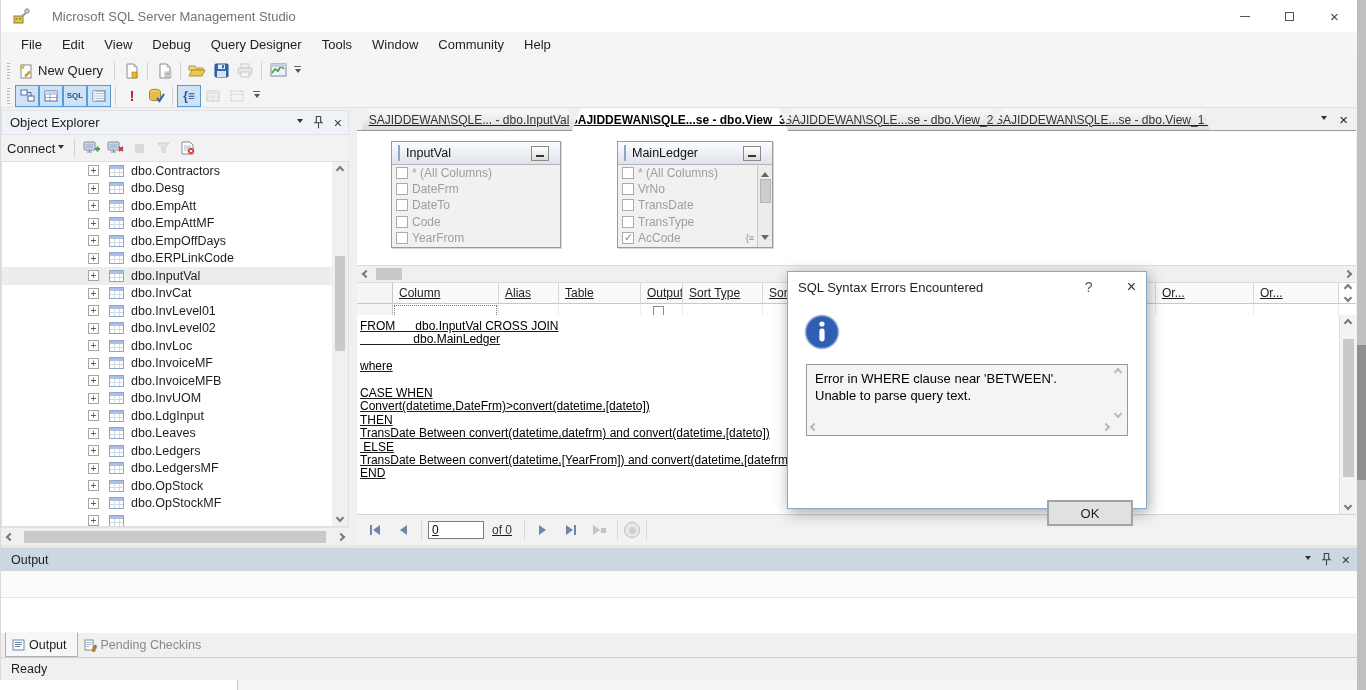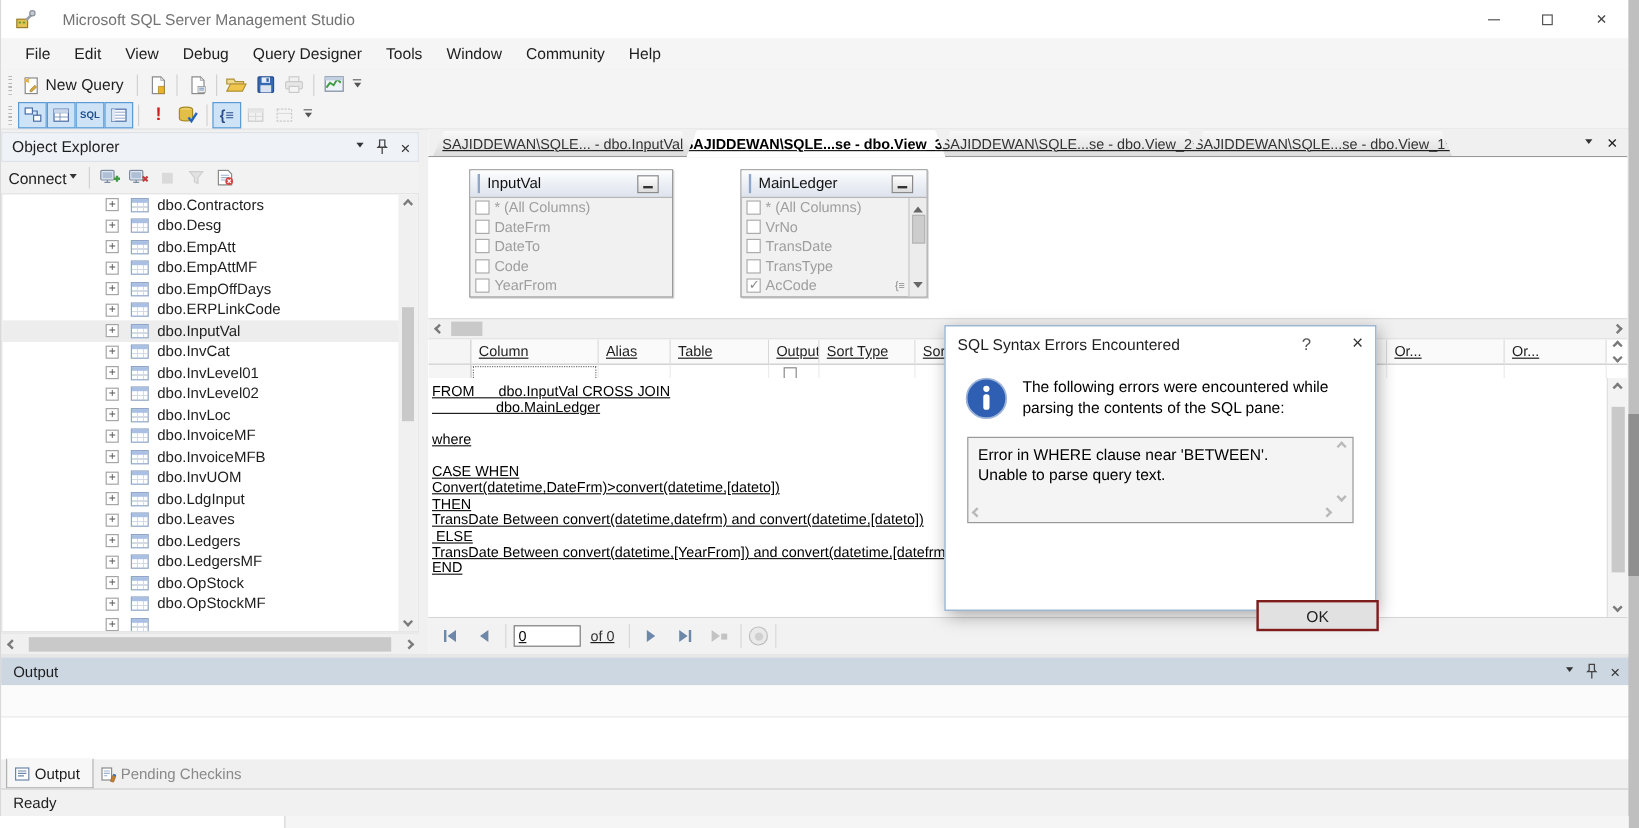--- a/index.html
+++ b/index.html
@@ -122,21 +122,21 @@
   #dlg-title .help { color:#555; font-size:14px; margin-right:34px; }
   #dlg-title .x { color:#333; font-size:16px; }
   #dlg-body { position:relative; height:208px; }
   .info-ico { position:absolute; left:16px; top:12px; }
   #dlg-msg { position:absolute; left:64px; top:12px; width:282px; font-size:13px; line-height:17px; color:#000; }
   #dlg-list { position:absolute; left:18px; top:62px; width:322px; height:72px; border:1px solid #999; background:#f4f4f4; padding:5px 24px 5px 8px; position:absolute; }
   .err-line { font-size:13px; line-height:17px; color:#000; white-space:nowrap; }
   .dlg-vscroll { position:absolute; right:2px; top:4px; bottom:18px; width:14px; display:flex; flex-direction:column; justify-content:space-between; align-items:center; }
   .dlg-hscroll { position:absolute; left:4px; right:18px; bottom:2px; height:12px; display:flex; justify-content:space-between; align-items:center; }
   .chev.dim { border-color:#b9b9b9; }
-  #dlg-ok { position:absolute; left:259px; top:198px; width:102px; height:26px; background:#e1e1e1; border:2px solid #7f1d1d; font-size:13px; font-family:"Liberation Sans",sans-serif; display:flex; align-items:center; justify-content:center; }
+  #dlg-ok { position:absolute; left:259px; top:198px; width:86px; height:26px; background:#e1e1e1; border:2px solid #a3a3a3; font-size:13px; font-family:"Liberation Sans",sans-serif; display:flex; align-items:center; justify-content:center; }
 
   
   #output { position:absolute; left:0; top:545px; width:1357px; height:112px; background:#f0f0f0; border-top:3px solid #e7e7e7; display:flex; flex-direction:column; }
   #out-hdr { height:23px; background:#ccd7e2; display:flex; align-items:center; padding:0 8px 0 10px; }
   #out-hdr .t { font-size:12.5px; flex:1; }
   #out-toolrow { height:27px; background:#fbfbfb; border-bottom:1px solid #e5e5e5; }
   #out-content { flex:1; background:#fff; }
   #out-tabs { height:24px; background:#f0f0f0; display:flex; align-items:stretch; padding-left:4px; }
   .out-tab { display:flex; align-items:center; gap:4px; padding:0 10px 0 6px; font-size:12.5px; }
   .out-tab.active { background:#f7f7f7; border:1px solid #b0b0b0; border-top-color:#f7f7f7; margin-top:-1px; }
@@ -764,21 +764,20 @@
   </div>
   <div id="dlg-body">
     <span class="info-ico">
       <svg width="36" height="36" viewBox="0 0 36 36">
           <circle cx="18" cy="18" r="16.5" fill="#2f5fb3"></circle>
           <circle cx="18" cy="18" r="16.5" fill="none" stroke="#9db4d8" stroke-width="1.5"></circle>
           <circle cx="18" cy="10" r="2.6" fill="#fff"></circle>
           <rect x="15.4" y="14.5" width="5.2" height="13" rx="2.4" fill="#fff"></rect>
         </svg>
     </span>
-    <div id="dlg-msg">The following errors were encountered while parsing the contents of the SQL pane:</div>
     <div id="dlg-list">
       <div class="err-line">Error in WHERE clause near 'BETWEEN'.</div>
       <div class="err-line">Unable to parse query text.</div>
       <div class="dlg-vscroll">
         <span class="chev chev-up dim"></span>
         <span class="chev chev-down dim"></span>
       </div>
       <div class="dlg-hscroll">
         <span class="chev chev-left dim"></span>
         <span class="chev chev-right dim"></span>

